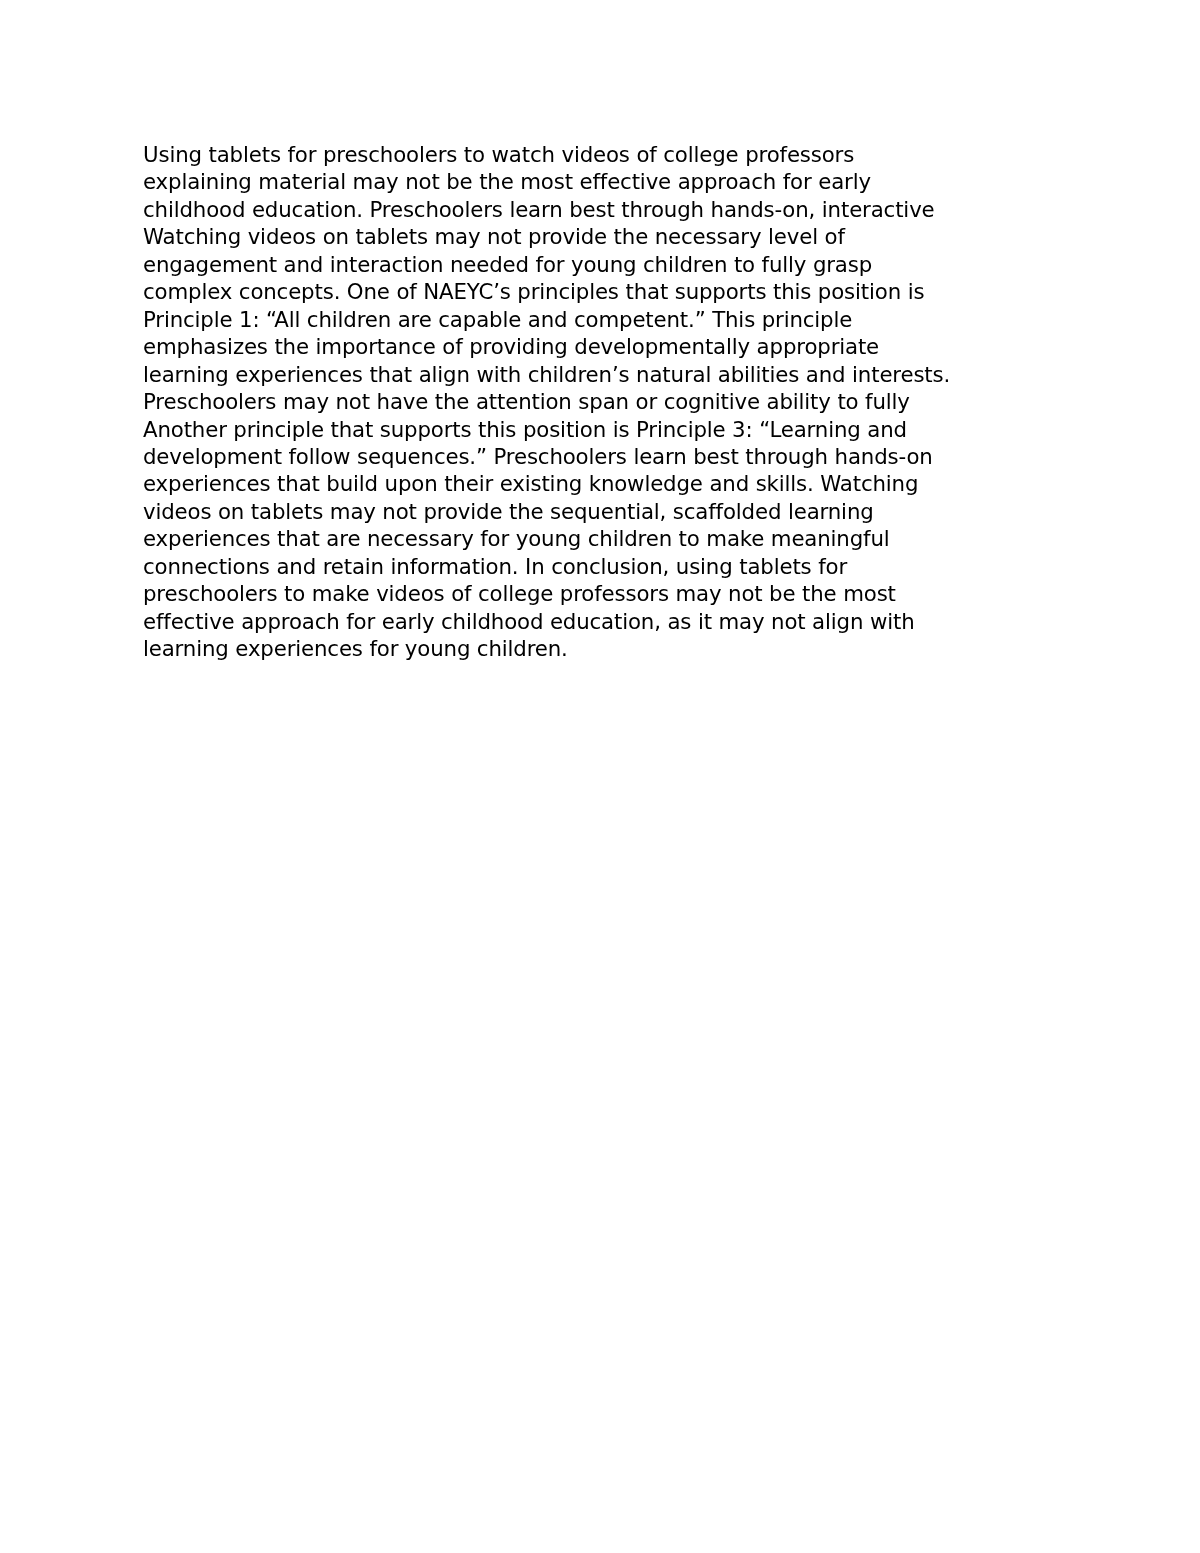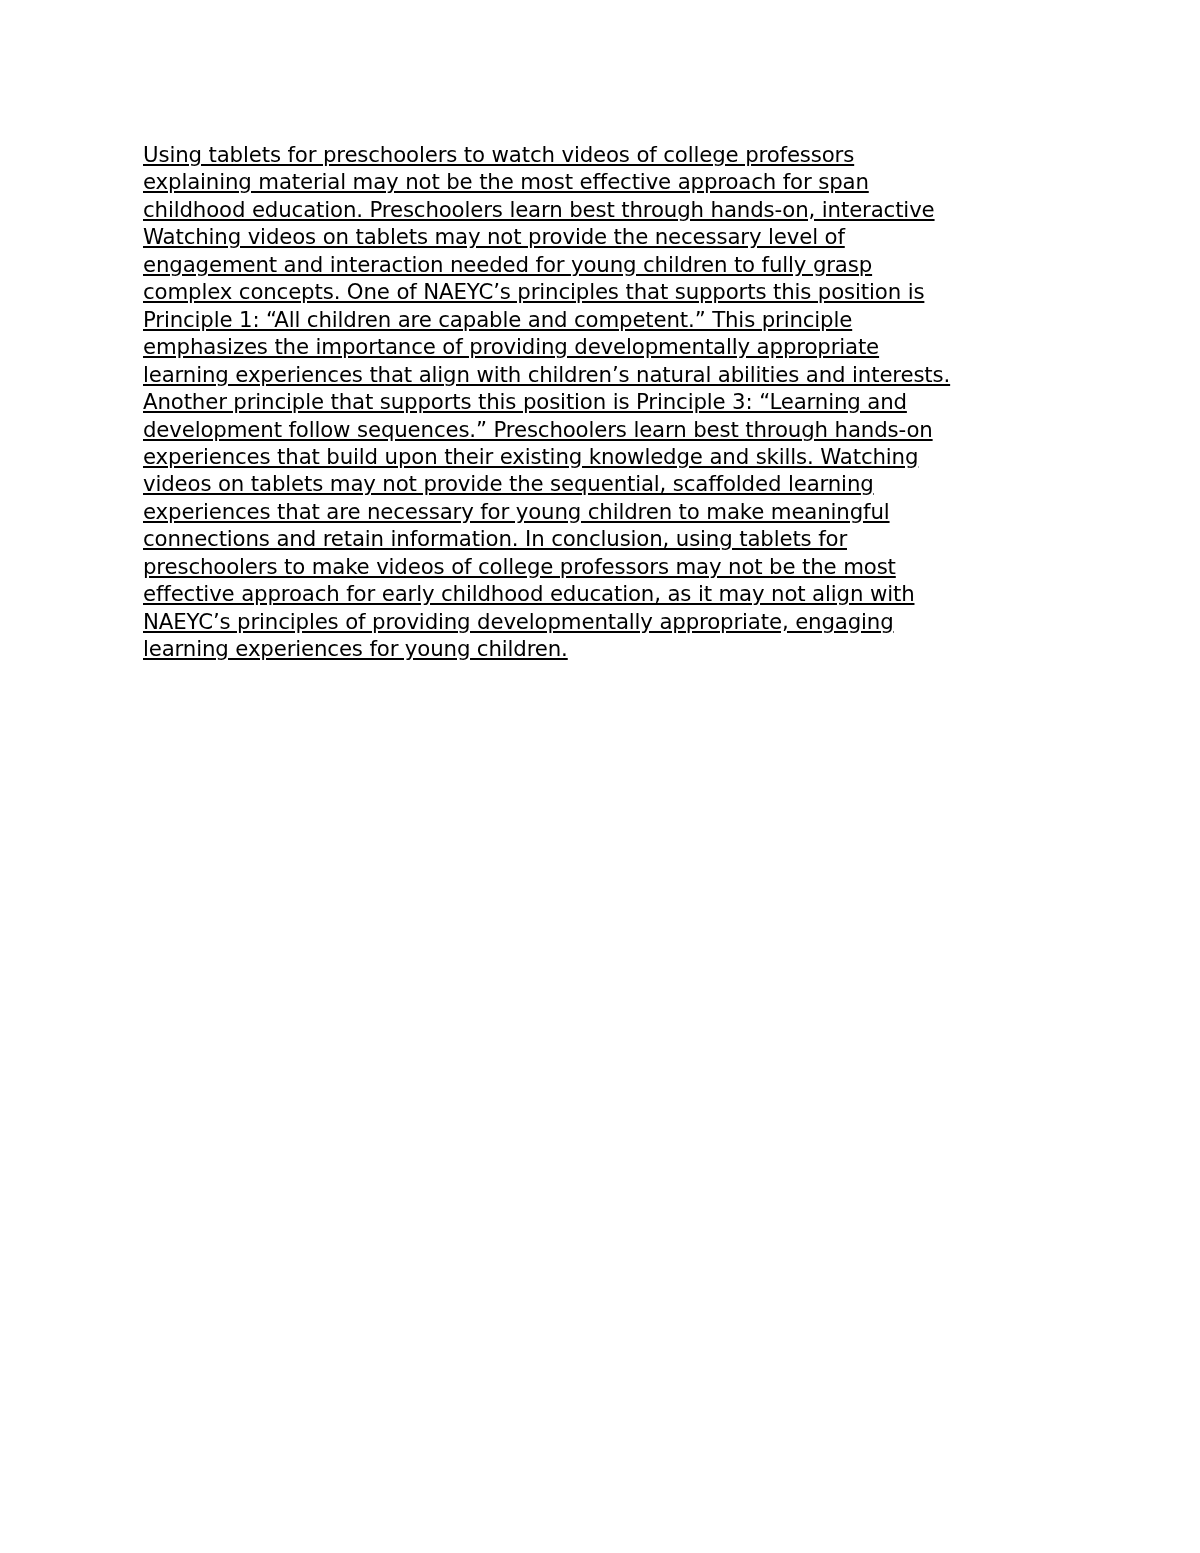--- a/index.html
+++ b/index.html
@@ -24,46 +24,45 @@
     .body-text {
       position: absolute;
       left: 143px;
       top: 141px;
       width: 930px;
       font-family: "DejaVu Sans", sans-serif;
       font-size: 21.3px;
       line-height: 27.45px;
       color: #000000;
       margin: 0;
-      text-decoration: underline;
     }
     .line {
       display: block;
       white-space: nowrap;
       letter-spacing: -0.15px;
     }
   </style>
 </head>
 <body>
 
 <div class="page">
   <p class="body-text">
     <span class="line">Using tablets for preschoolers to watch videos of college professors</span>
-    <span class="line">explaining material may not be the most effective approach for span</span>
+    <span class="line">explaining material may not be the most effective approach for early</span>
     <span class="line">childhood education. Preschoolers learn best through hands-on, interactive</span>
     <span class="line">Watching videos on tablets may not provide the necessary level of</span>
     <span class="line">engagement and interaction needed for young children to fully grasp</span>
     <span class="line">complex concepts. One of NAEYC’s principles that supports this position is</span>
     <span class="line">Principle 1: “All children are capable and competent.” This principle</span>
     <span class="line">emphasizes the importance of providing developmentally appropriate</span>
     <span class="line">learning experiences that align with children’s natural abilities and interests.</span>
+    <span class="line">Preschoolers may not have the attention span or cognitive ability to fully</span>
     <span class="line">Another principle that supports this position is Principle 3: “Learning and</span>
     <span class="line">development follow sequences.” Preschoolers learn best through hands-on</span>
     <span class="line">experiences that build upon their existing knowledge and skills. Watching</span>
     <span class="line">videos on tablets may not provide the sequential, scaffolded learning</span>
     <span class="line">experiences that are necessary for young children to make meaningful</span>
     <span class="line">connections and retain information. In conclusion, using tablets for</span>
     <span class="line">preschoolers to make videos of college professors may not be the most</span>
     <span class="line">effective approach for early childhood education, as it may not align with</span>
-    <span class="line">NAEYC’s principles of providing developmentally appropriate, engaging</span>
     <span class="line">learning experiences for young children.</span>
   </p>
 </div>
 
 </body></html>

